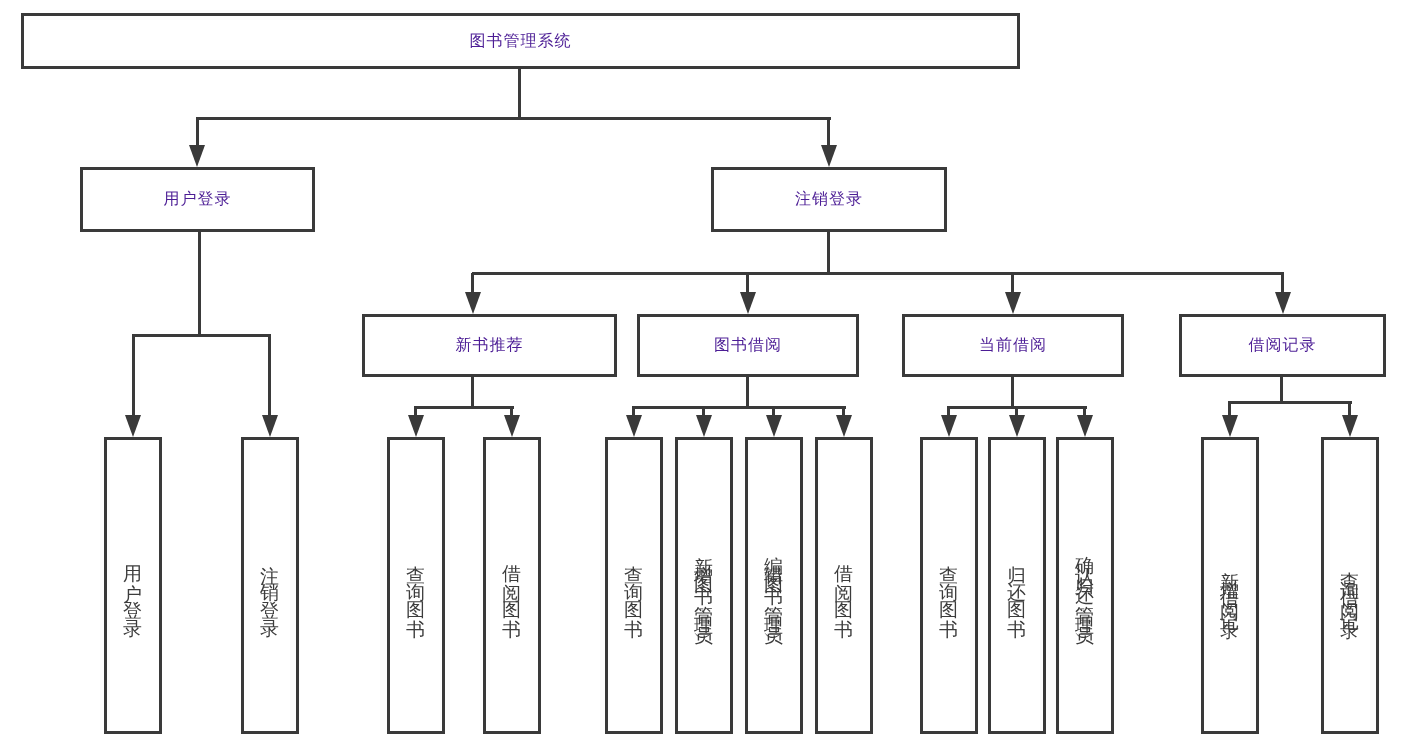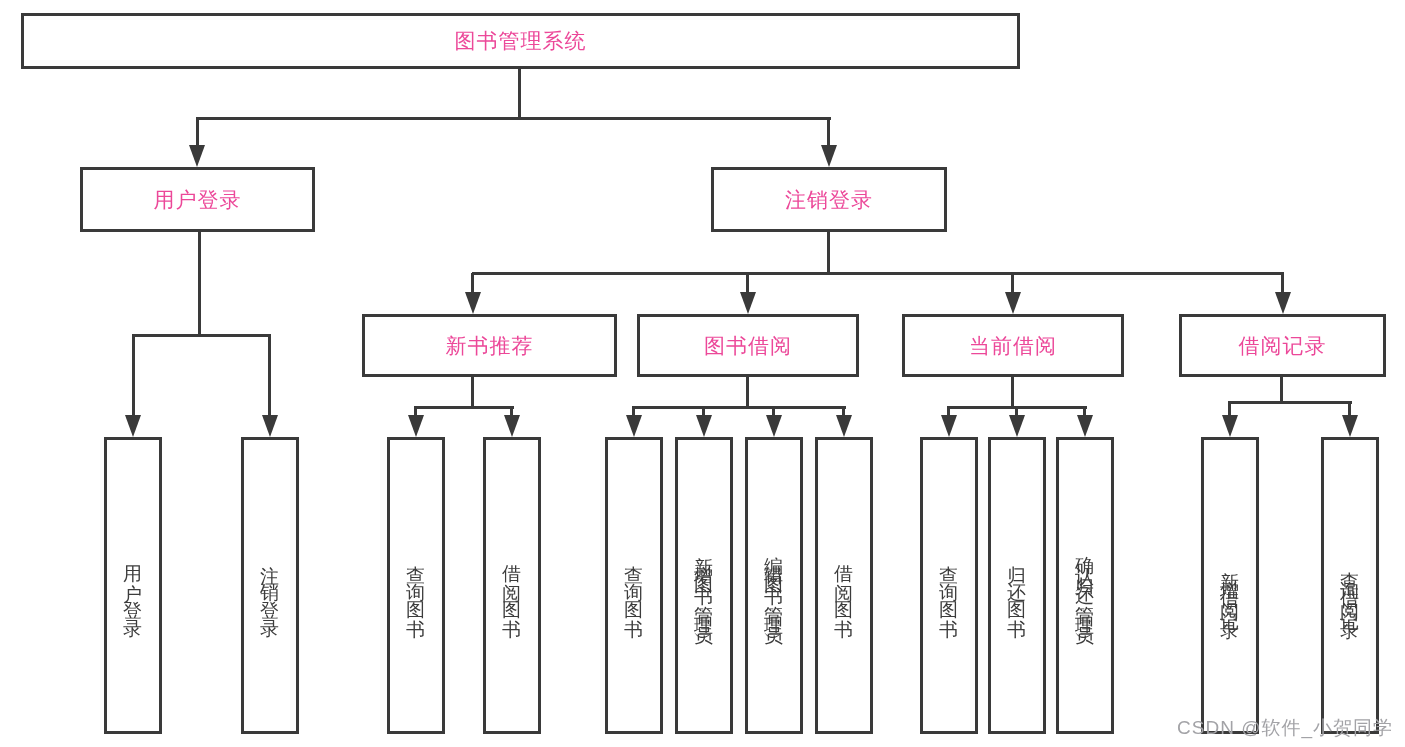--- a/index.html
+++ b/index.html
@@ -9,22 +9,22 @@
     background:#ffffff;
     font-family:"Liberation Sans", sans-serif;
     overflow:hidden;
   }
   .box{
     position:absolute;
     background:#ffffff;
     border:3px solid #3a3a3a;
     box-sizing:border-box;
     display:flex;align-items:center;justify-content:center;
-    color:#ec4899;
-    font-size:21px;
+    color:#4c1d95;
+    font-size:16px;
     letter-spacing:1px;
     white-space:nowrap;
   }
   .vcol{
     position:absolute;
     top:437px;height:297px;width:58px;
     background:#ffffff;
     border:3px solid #3a3a3a;
     box-sizing:border-box;
     display:flex;align-items:center;justify-content:center;
@@ -179,15 +179,14 @@
     <span class="vlabel" style="letter-spacing: 10px;">确认归还（管理员）</span>
   </div>
 
   <div class="vcol" style="left:1201px;">
     <span class="vlabel" style="letter-spacing: 10px;">新增借阅记录</span>
   </div>
   <div class="vcol" style="left:1321px;">
     <span class="vlabel" style="letter-spacing: 10px;">查询借阅记录</span>
   </div>
 
-  <div class="watermark">CSDN @软件_小贺同学</div>
 
 </div>
 
 </body></html>

